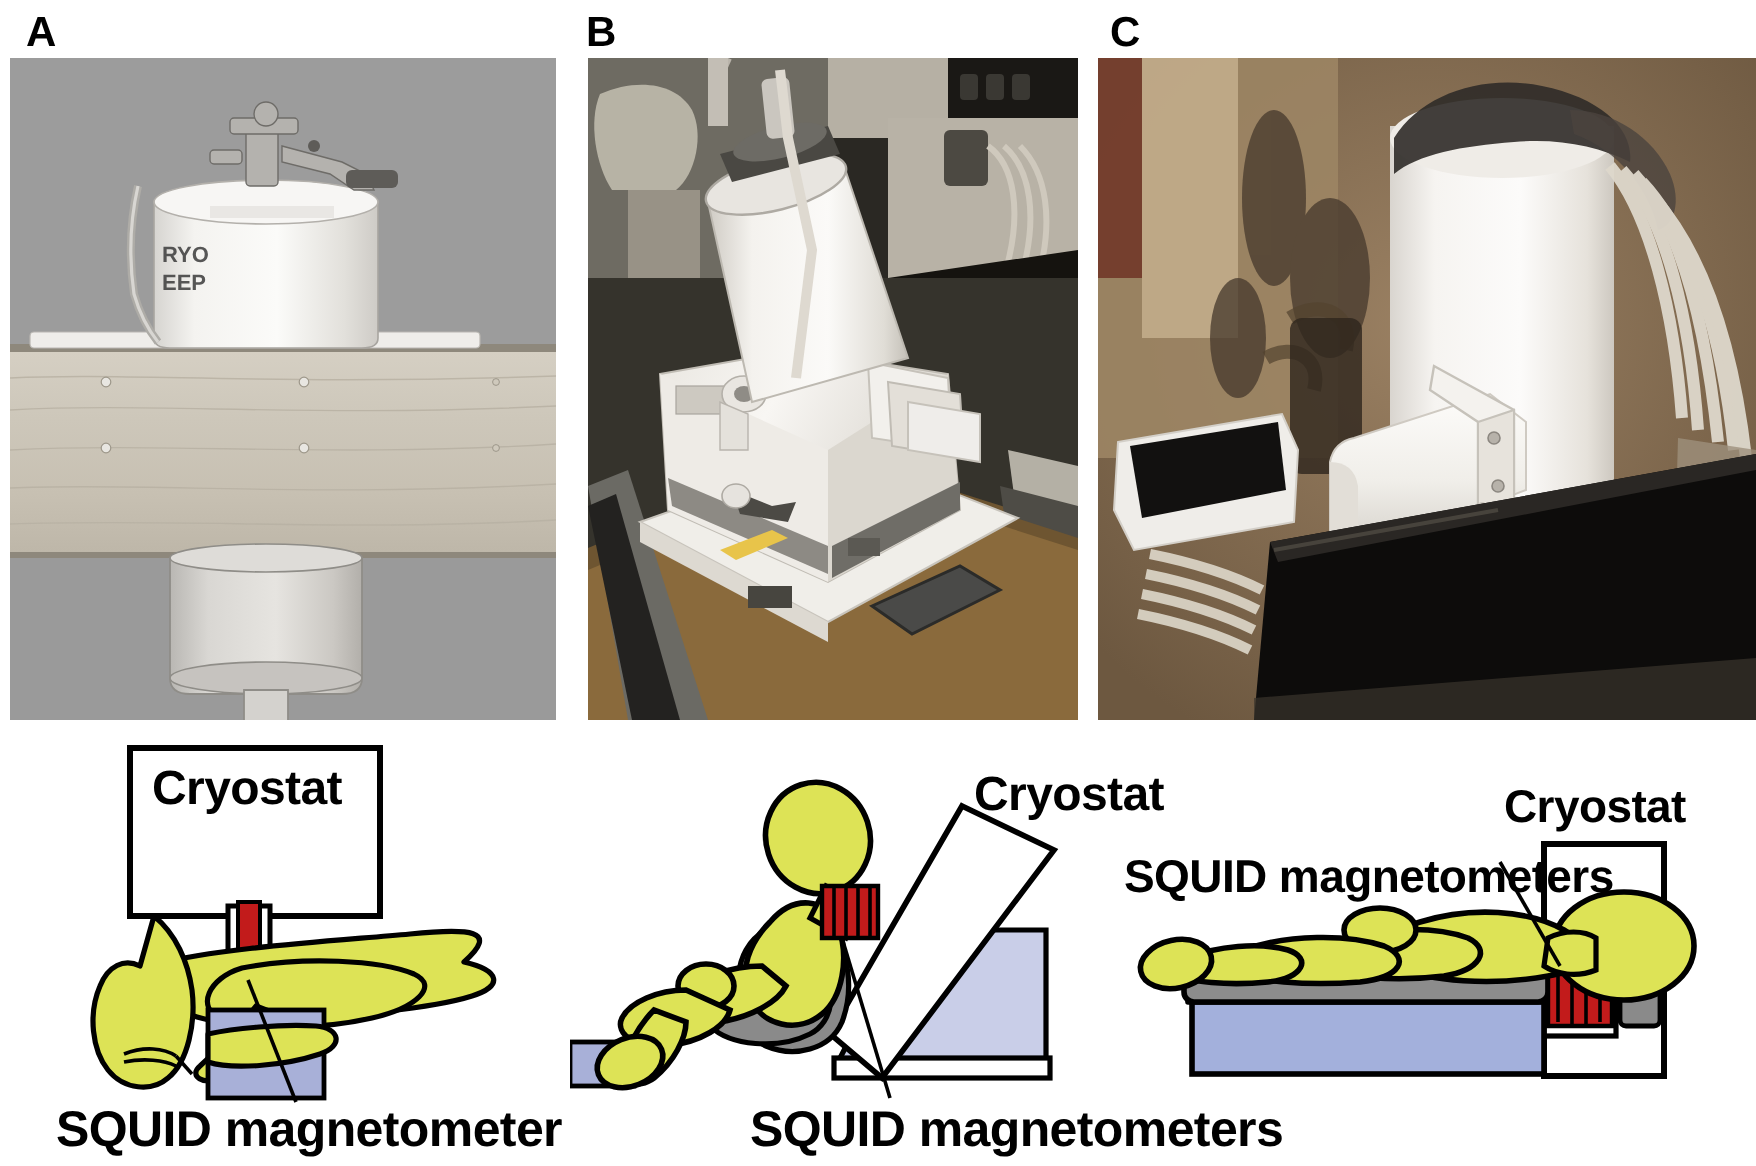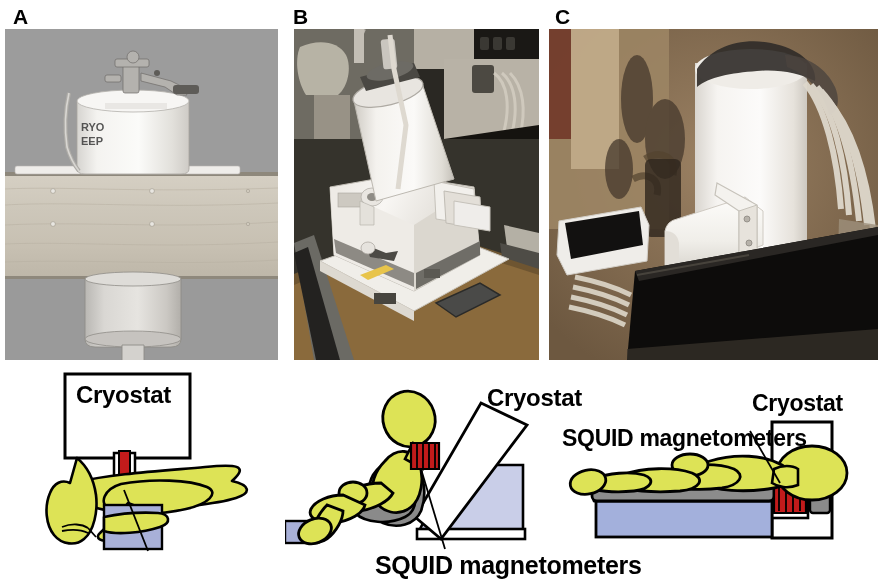--- a/index.html
+++ b/index.html
@@ -169,20 +169,21 @@
       <path d="M88,163 L96,172" fill="none" stroke="#000000" stroke-width="1.8"></path>
 
       <path d="M104,152 C118,149 140,147 158,148 C170,149 172,158 160,162
                C142,168 116,170 104,166 Z" fill="#dde356" stroke="#000000" stroke-width="2.6" stroke-linejoin="round"></path>
 
       <path d="M124,125 L148,186" fill="none" stroke="#000000" stroke-width="1.8"></path>
     </svg>
   </div>
 
   <div class="lbl lbl-cryostat" style="left:76px; top:383px;">Cryostat</div>
+  <div class="lbl lbl-squid" style="left:28px; top:553px;">SQUID magnetometer</div>
 
   <div class="panel-letter" style="left:293px; top:6px;">B</div>
 
   <div class="photo" style="left:294px; top:29px; width:245px; height:331px; background:#2d2b26;">
     <svg width="245" height="331" viewBox="0 0 245 331">
       <defs>
         <linearGradient id="dewarB" x1="0" y1="0" x2="1" y2="0">
           <stop offset="0%" stop-color="#cfcbc4"></stop>
           <stop offset="22%" stop-color="#f4f2ee"></stop>
           <stop offset="60%" stop-color="#fbfaf8"></stop>

